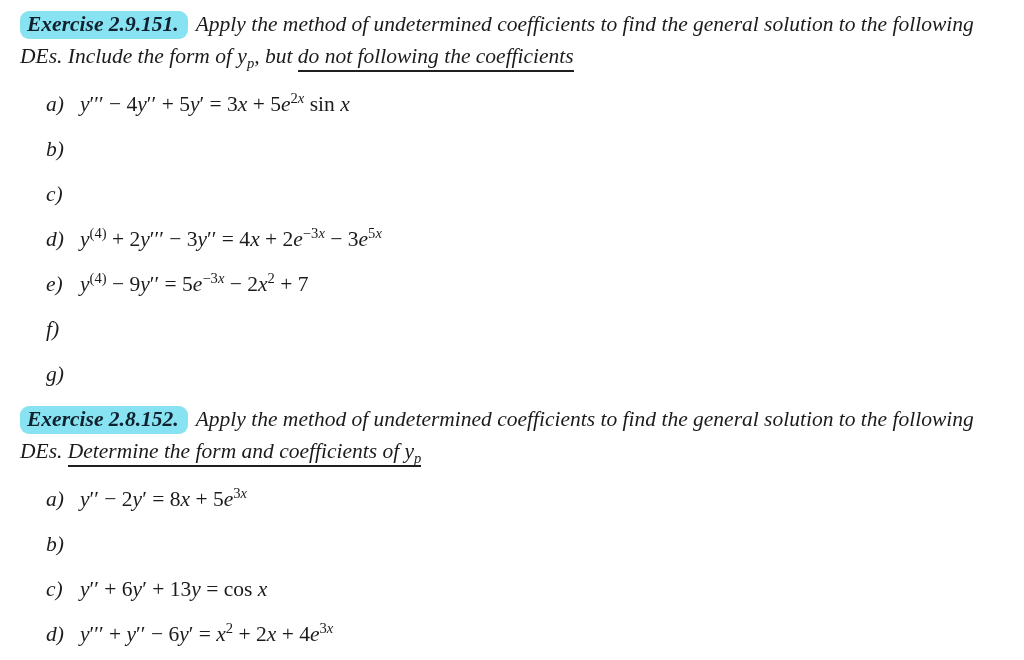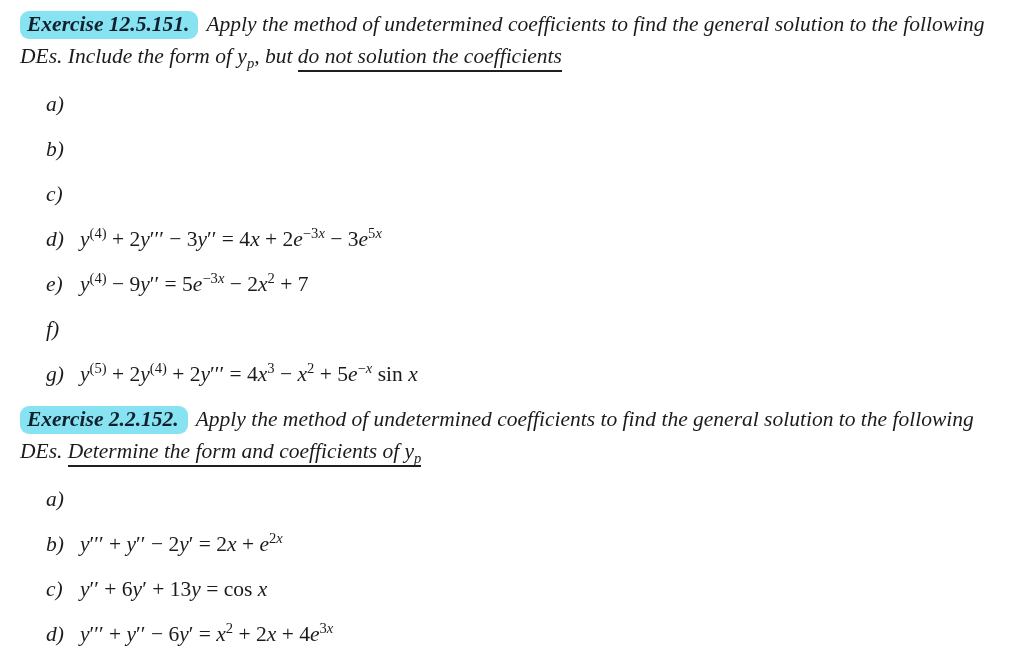--- a/index.html
+++ b/index.html
@@ -61,60 +61,60 @@
     line-height: 0;
   }
   .exercise-2 { margin-top: 16px; }
 </style>
 </head>
 <body>
 
 <div class="page">
 
   <section class="exercise exercise-1">
-    <p class="intro"><span class="exlabel" style="background: rgb(135, 227, 241);">Exercise 12.5.151.</span><span class="introtext">Apply the method of undetermined coefficients to find the general solution to the following DEs. Include the form of y<sub>p</sub>, but </span><span class="ul" style="border-bottom-color: rgb(31, 31, 31);">do not solution the coefficients</span></p>
+    <p class="intro"><span class="exlabel" style="background: rgb(135, 227, 241);">Exercise 2.9.151.</span><span class="introtext">Apply the method of undetermined coefficients to find the general solution to the following DEs. Include the form of y<sub>p</sub>, but </span><span class="ul" style="border-bottom-color: rgb(31, 31, 31);">do not following the coefficients</span></p>
 
     <div class="items">
       <div class="item">
         <span class="tag">a)</span>
+        <span class="eq"><i>y</i>′′′ − 4<i>y</i>′′ + 5<i>y</i>′ = 3<i>x</i> + 5<i>e</i><sup>2<i>x</i></sup> <span class="rm">sin</span> <i>x</i></span>
       </div>
       <div class="item">
         <span class="tag">b)</span>
       </div>
       <div class="item">
         <span class="tag">c)</span>
       </div>
       <div class="item">
         <span class="tag">d)</span>
         <span class="eq"><i>y</i><sup>(4)</sup> + 2<i>y</i>′′′ − 3<i>y</i>′′ = 4<i>x</i> + 2<i>e</i><sup>−3<i>x</i></sup> − 3<i>e</i><sup>5<i>x</i></sup></span>
       </div>
       <div class="item">
         <span class="tag">e)</span>
         <span class="eq"><i>y</i><sup>(4)</sup> − 9<i>y</i>′′ = 5<i>e</i><sup>−3<i>x</i></sup> − 2<i>x</i><sup>2</sup> + 7</span>
       </div>
       <div class="item">
         <span class="tag">f)</span>
       </div>
       <div class="item">
         <span class="tag">g)</span>
-        <span class="eq"><i>y</i><sup>(5)</sup> + 2<i>y</i><sup>(4)</sup> + 2<i>y</i>′′′ = 4<i>x</i><sup>3</sup> − <i>x</i><sup>2</sup> + 5<i>e</i><sup>−<i>x</i></sup> <span class="rm">sin</span> <i>x</i></span>
       </div>
     </div>
   </section>
 
   <section class="exercise exercise-2">
-    <p class="intro"><span class="exlabel" style="background: rgb(135, 227, 241);">Exercise 2.2.152.</span><span class="introtext">Apply the method of undetermined coefficients to find the general solution to the following DEs. </span><span class="ul" style="border-bottom-color: rgb(31, 31, 31);">Determine the form and coefficients of y<sub>p</sub></span></p>
+    <p class="intro"><span class="exlabel" style="background: rgb(135, 227, 241);">Exercise 2.8.152.</span><span class="introtext">Apply the method of undetermined coefficients to find the general solution to the following DEs. </span><span class="ul" style="border-bottom-color: rgb(31, 31, 31);">Determine the form and coefficients of y<sub>p</sub></span></p>
 
     <div class="items">
       <div class="item">
         <span class="tag">a)</span>
+        <span class="eq"><i>y</i>′′ − 2<i>y</i>′ = 8<i>x</i> + 5<i>e</i><sup>3<i>x</i></sup></span>
       </div>
       <div class="item">
         <span class="tag">b)</span>
-        <span class="eq"><i>y</i>′′′ + <i>y</i>′′ − 2<i>y</i>′ = 2<i>x</i> + <i>e</i><sup>2<i>x</i></sup></span>
       </div>
       <div class="item">
         <span class="tag">c)</span>
         <span class="eq"><i>y</i>′′ + 6<i>y</i>′ + 13<i>y</i> = <span class="rm">cos</span> <i>x</i></span>
       </div>
       <div class="item">
         <span class="tag">d)</span>
         <span class="eq"><i>y</i>′′′ + <i>y</i>′′ − 6<i>y</i>′ = <i>x</i><sup>2</sup> + 2<i>x</i> + 4<i>e</i><sup>3<i>x</i></sup></span>
       </div>
     </div>

